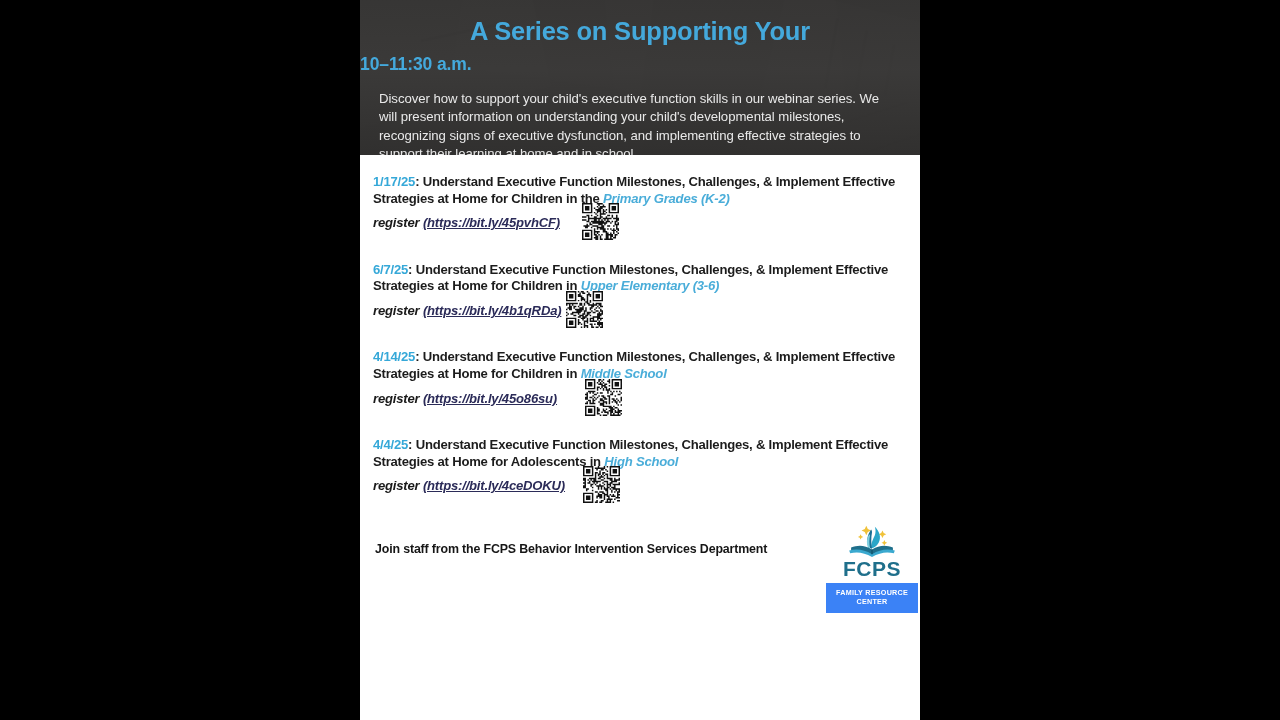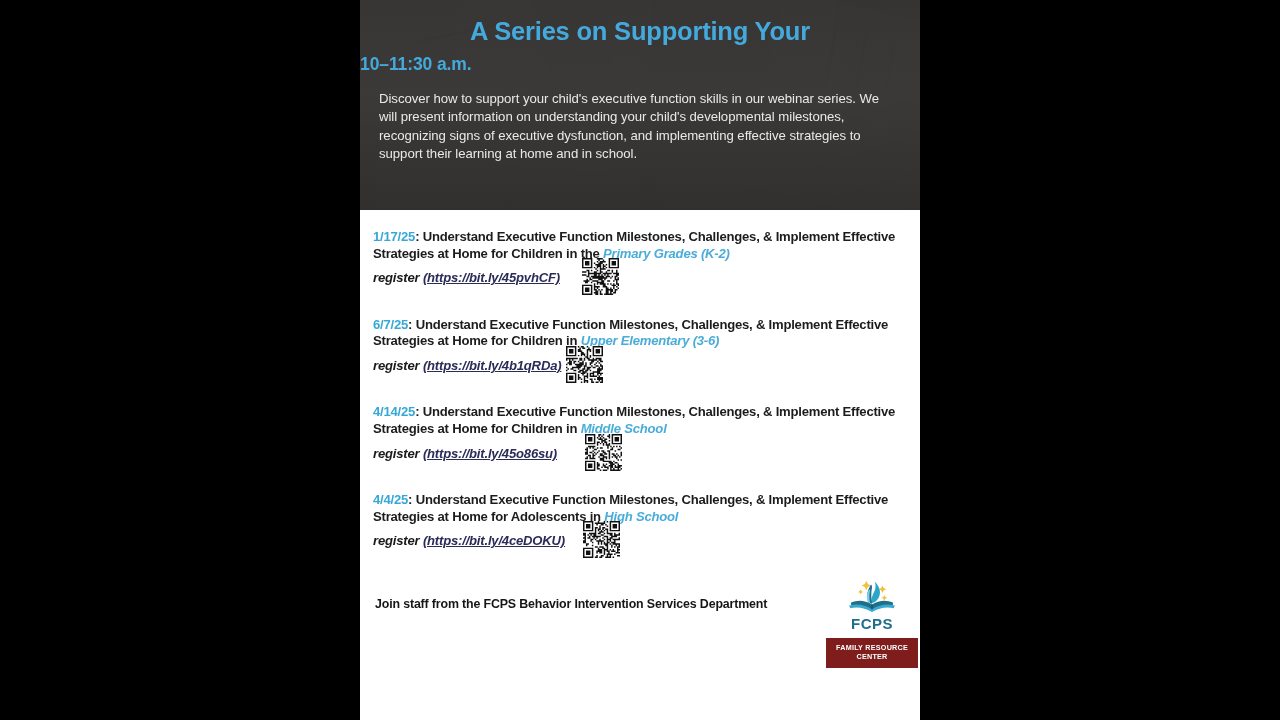--- a/index.html
+++ b/index.html
@@ -6,21 +6,21 @@
   html,body { width:1280px; height:720px; background:#000; overflow:hidden;
     font-family:"Liberation Sans", sans-serif; }
 
   #stage { position:relative; width:1280px; height:720px; background:#000; }
 
   
   #flyer { position:absolute; left:360px; top:0; width:560px; height:720px;
     background:#ffffff; overflow:hidden; }
 
   
-  .header { position:relative; height:210px; background:#3b3a3a; overflow:hidden; }
+  .header { position:relative; height:155px; background:#3b3a3a; overflow:hidden; }
   .tex { position:absolute; inset:0; opacity:.5; }
   .tex i { position:absolute; display:block; background:#6a6662; opacity:.30;
     border-radius:2px; }
   .tex b { position:absolute; display:block; background:#1c1b1a; opacity:.35; }
   .shade { position:absolute; inset:0;
     background:linear-gradient(180deg, rgba(52,51,50,.80) 0%, rgba(58,57,56,.90) 45%, rgba(48,47,46,.94) 100%); }
   .hdr-inner { position:relative; z-index:3; }
 
   .title { text-align:center; padding:16px 24px 0; font-weight:bold;
     font-size:25.5px; line-height:30px; color:#44a9dc; letter-spacing:-.2px; }
@@ -45,23 +45,23 @@
   .qr { width:37px; height:37px; margin-top:-4px; flex:0 0 auto; }
   .qr svg { display:block; width:37px; height:37px; }
 
   
   .footer { padding:17px 16px 0 15px; position:relative; }
   .foot-txt { font-size:12.4px; font-weight:bold; color:#161616;
     line-height:15.5px; letter-spacing:-.15px; }
 
   .logo { position:absolute; right:2px; top:-4px; width:92px; text-align:center; }
   .logo-mark { height:38px; position:relative; }
-  .logo-word { font-size:15px; font-weight:bold; color:#1f6f8b;
+  .logo-word { font-size:21px; font-weight:bold; color:#1f6f8b;
     letter-spacing:.5px; line-height:22px; margin-top:-1px; }
-  .logo-band { background:#7f1d1d; color:#fff; font-size:7.2px; font-weight:bold;
+  .logo-band { background:#3b82f6; color:#fff; font-size:7.2px; font-weight:bold;
     letter-spacing:.25px; line-height:9.5px; padding:5px 2px 6px; margin-top:3px; }
 </style>
 </head>
 <body>
 
 <div id="stage">
 
   <div id="flyer">
 
     <div class="header">

